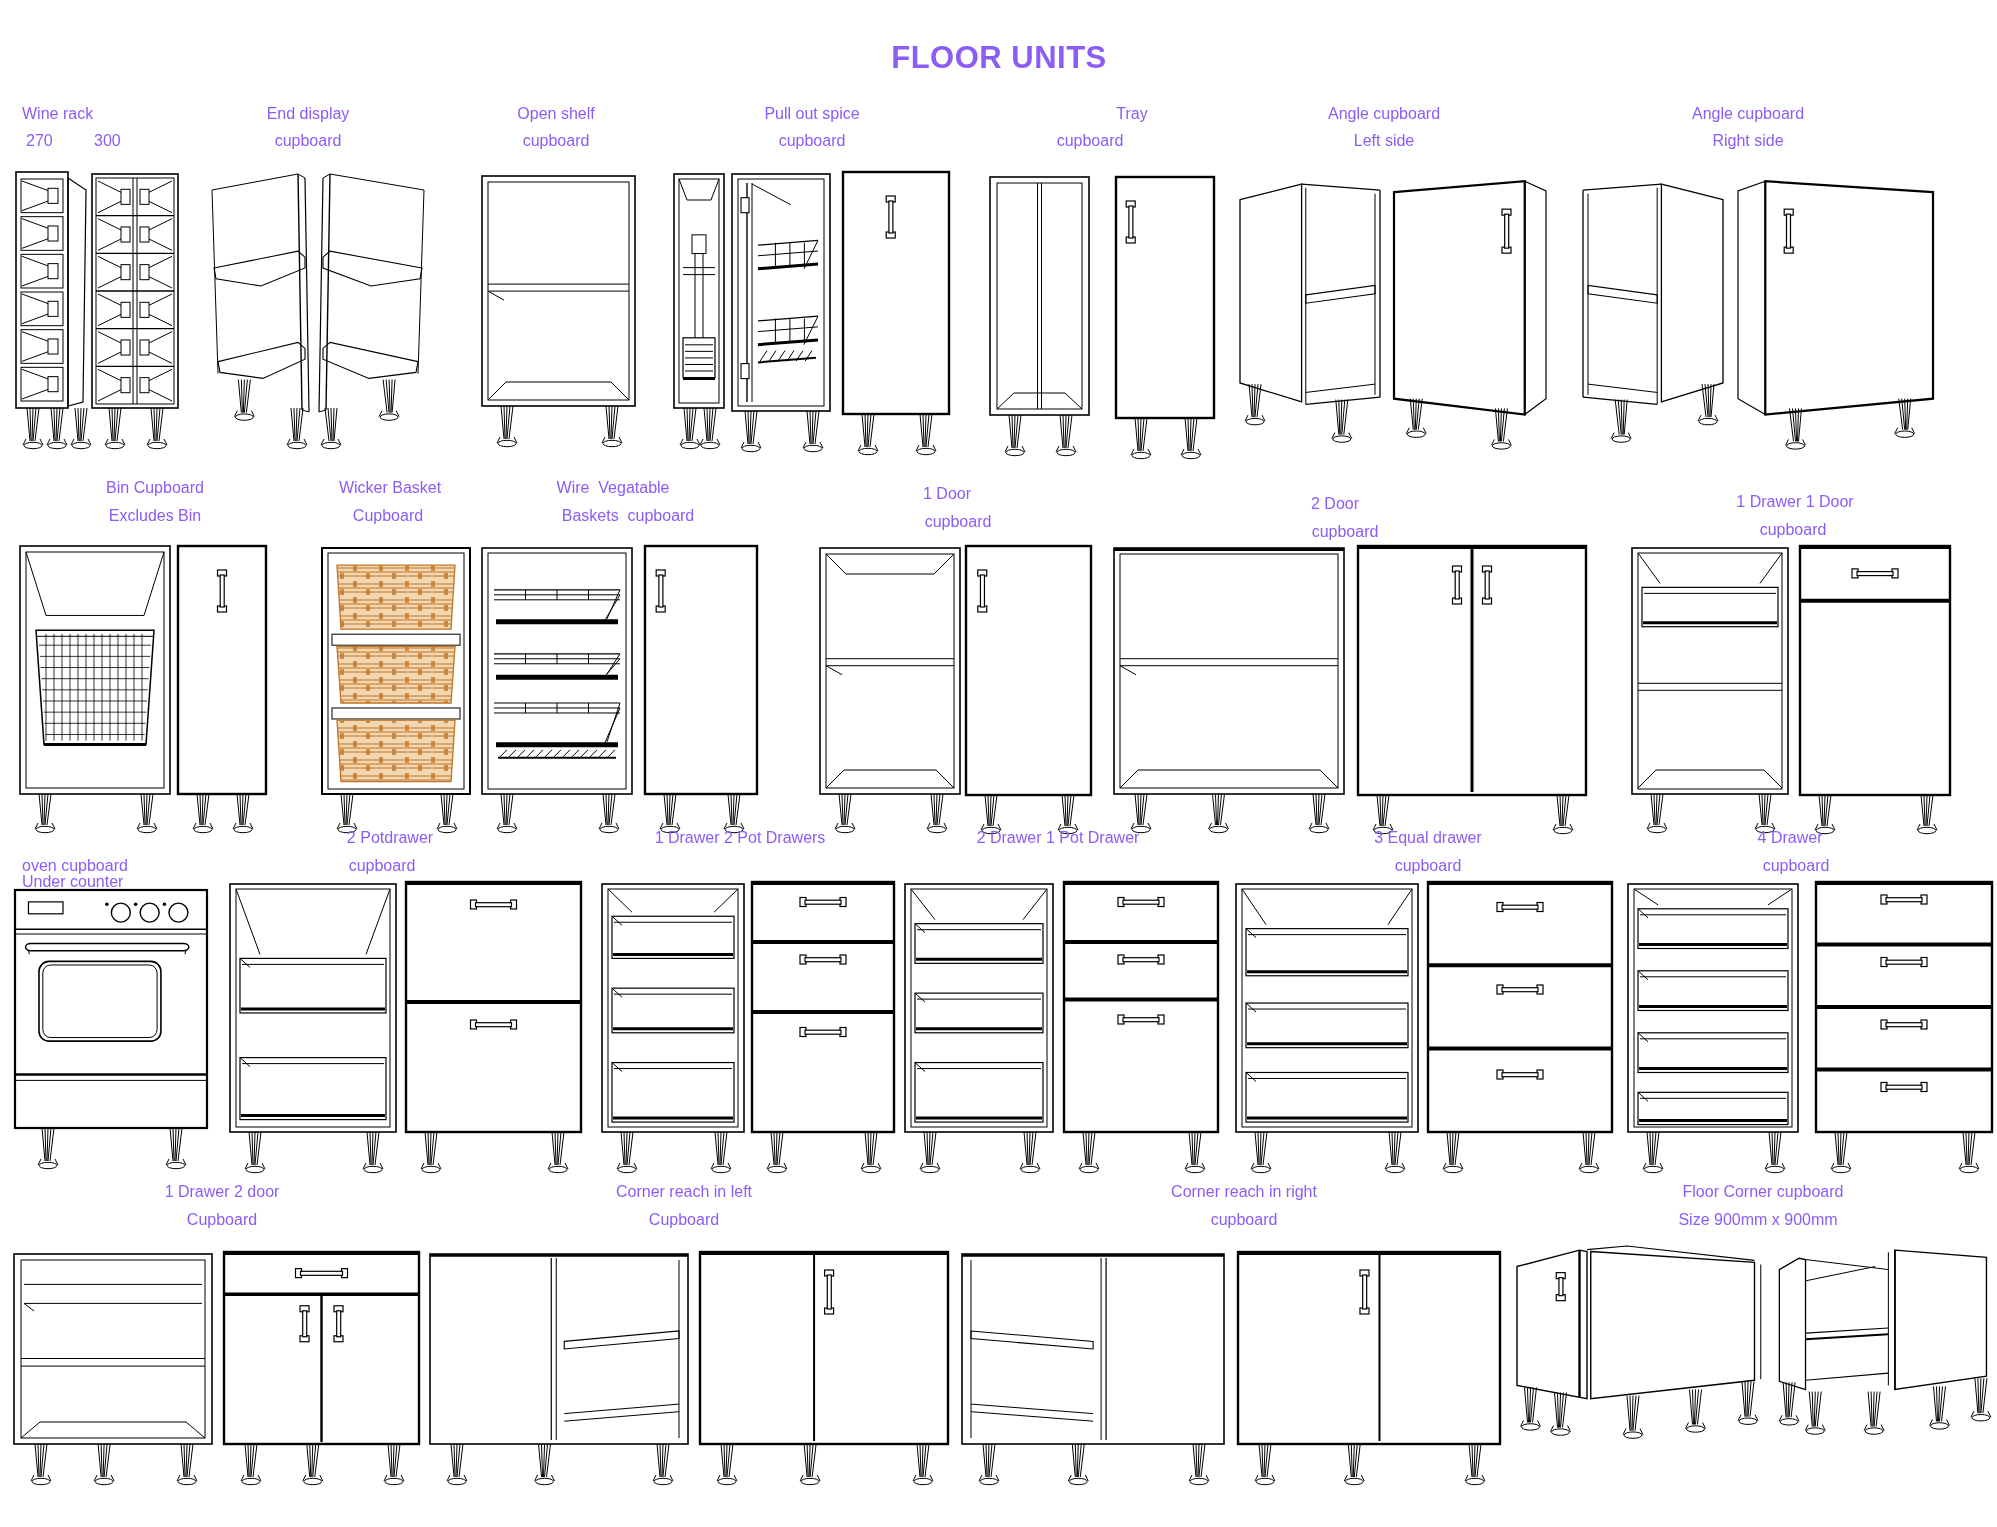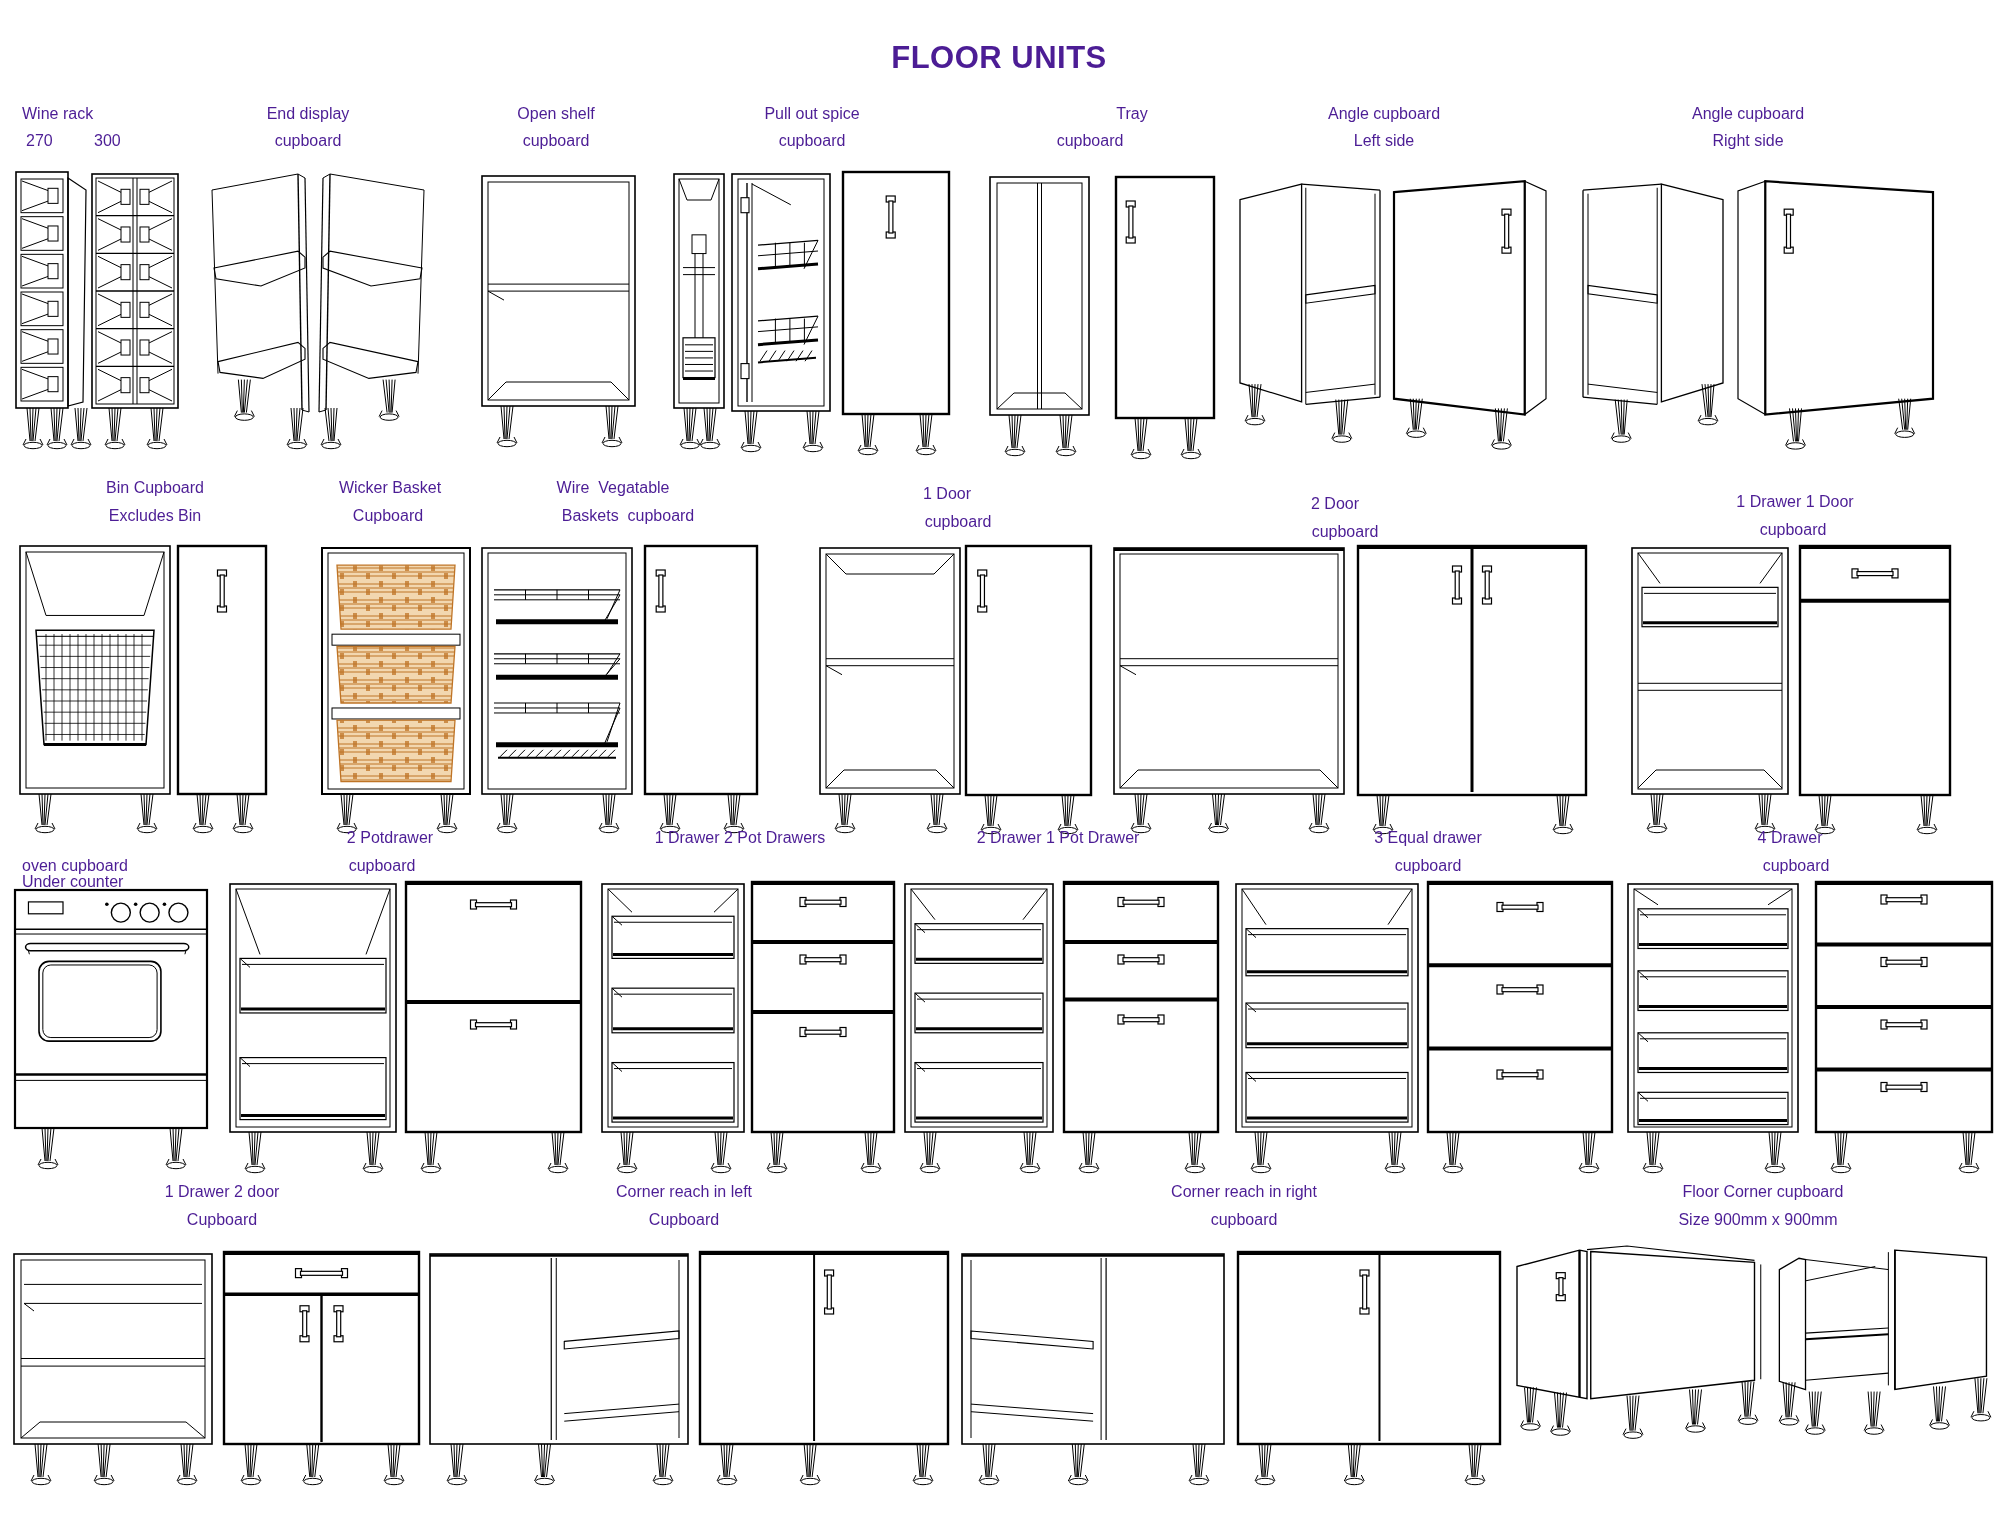--- a/index.html
+++ b/index.html
@@ -1,17 +1,17 @@
 <!DOCTYPE html>
 <html><head>
 <meta charset="utf-8">
 <style>
   html,body{margin:0;padding:0;background:#fff;}
   .page{position:relative;width:1997px;height:1527px;background:#fff;overflow:hidden;
-        font-family:"Liberation Sans","DejaVu Sans",sans-serif;color:#4c1d95;}
+        font-family:"Liberation Sans","DejaVu Sans",sans-serif;color:#8b5cf6;}
   #canvas{position:absolute;left:0;top:0;}
   .title{position:absolute;left:999px;top:40px;transform:translateX(-50%);
          font-size:31px;font-weight:bold;letter-spacing:.5px;white-space:pre;}
   .lbl{position:absolute;font-size:16px;font-weight:normal;line-height:1.05;white-space:pre;}
   .lbl.center{transform:translateX(-50%);}
 </style>
 </head>
 <body>
 
 <div class="page">

